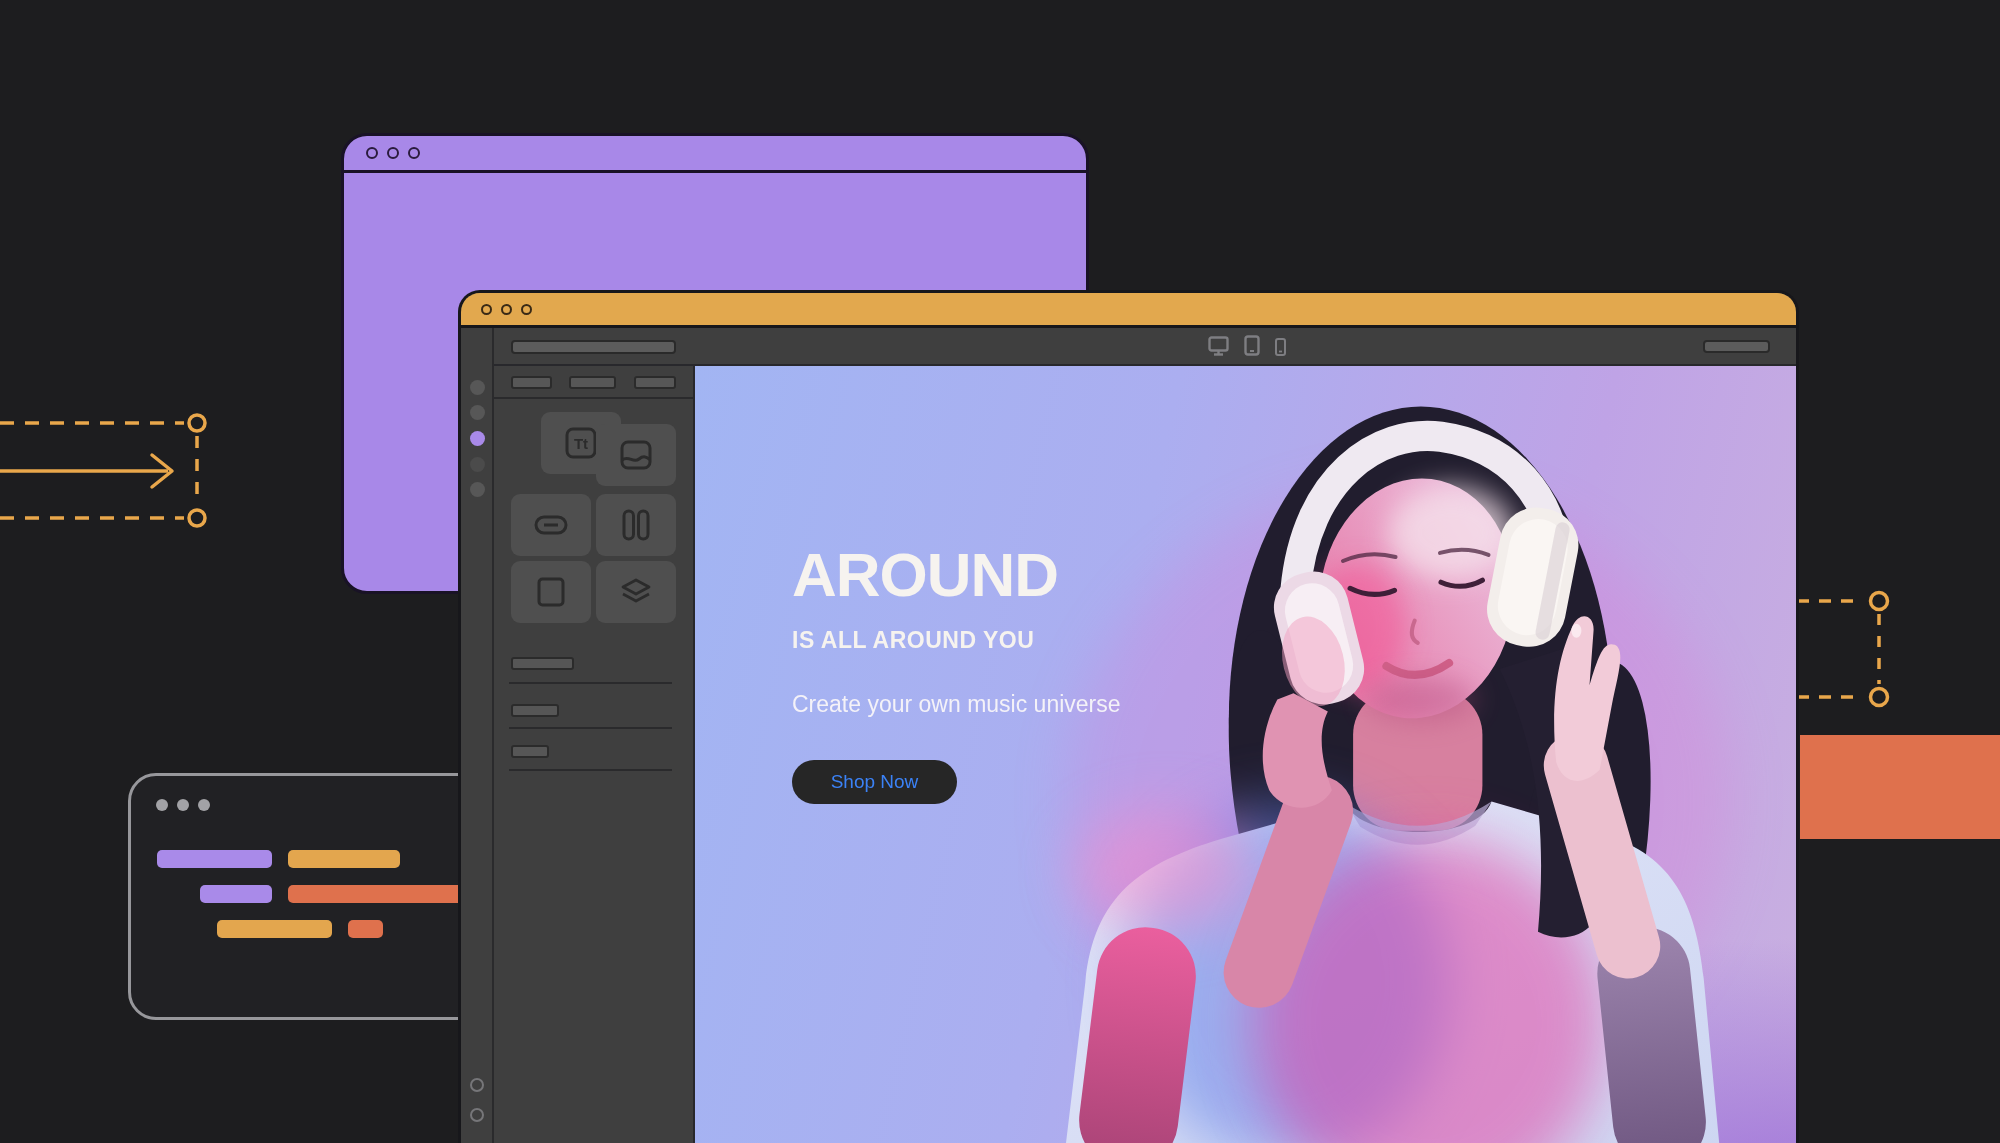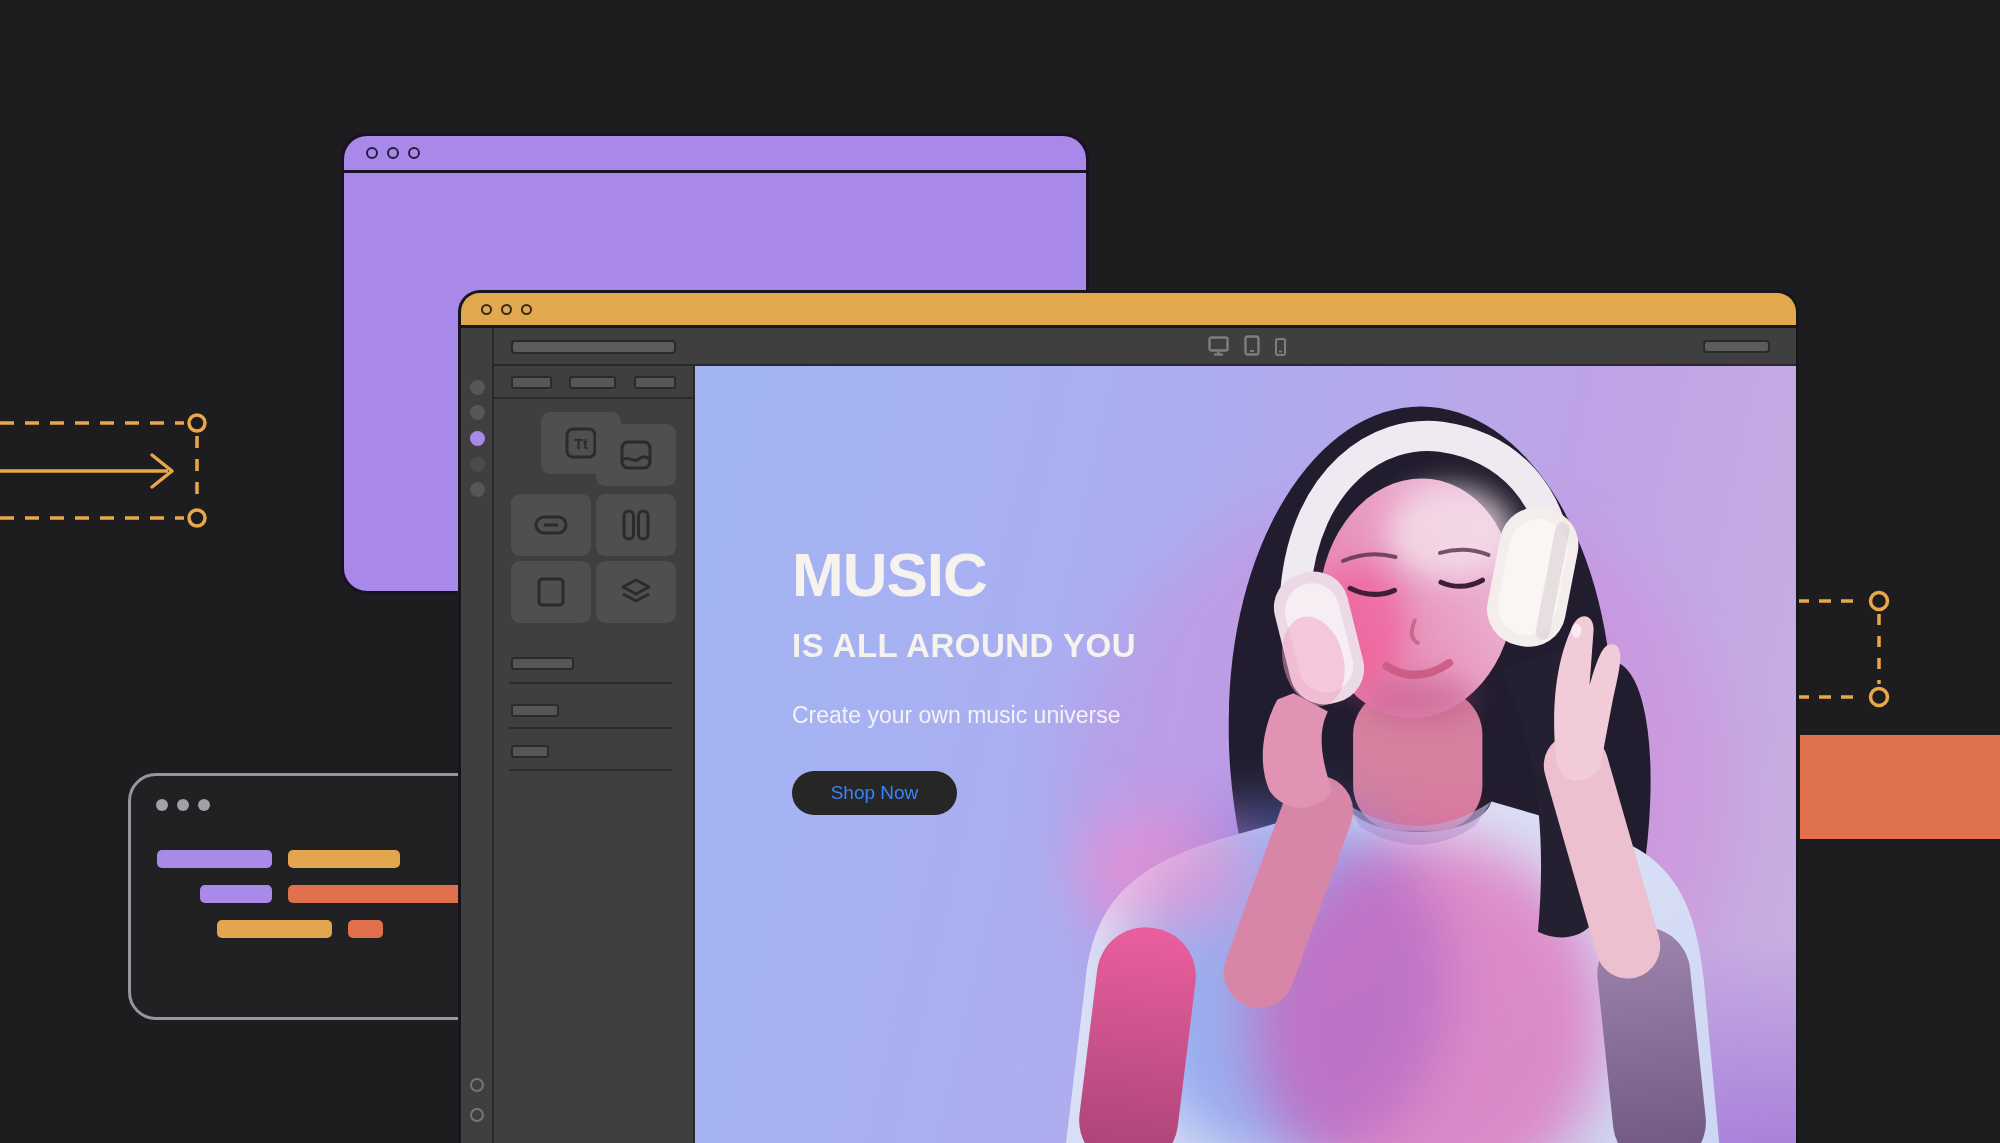--- a/index.html
+++ b/index.html
@@ -93,21 +93,21 @@
   
   .canvas {
     flex:1; position:relative; overflow:hidden;
     background:
       radial-gradient(ellipse 900px 500px at 100% 108%, rgba(154,108,216,0.9) 0%, rgba(154,108,216,0) 55%),
       linear-gradient(103deg, #a2b5f3 0%, #abaef0 38%, #bfa3e6 72%, #c9b0e0 100%);
   }
   .hero-art { position:absolute; left:0; top:0; width:100%; height:100%; }
   .hero-copy { position:absolute; left:97px; top:178px; z-index:3; color:#f6f3ef; }
   .hero-title { font-size:62px; font-weight:700; letter-spacing:-1px; line-height:1; }
-  .hero-subtitle { font-size:33px; font-weight:700; letter-spacing:0.5px; margin-top:21px; }
+  .hero-subtitle { font-size:23px; font-weight:700; letter-spacing:0.5px; margin-top:21px; }
   .hero-desc { margin-top:34px; font-size:23px; line-height:33px; color:#f4f2f8; }
   .cta-button {
     margin-top:39px; width:165px; height:44px; border:none; cursor:pointer;
     background:#262626; color:#3b82f6; font-size:19px; border-radius:22px;
     font-family:"Liberation Sans", sans-serif;
     display:flex; align-items:center; justify-content:center;
   }
 </style>
 </head>
 <body>
@@ -334,21 +334,21 @@
             <path d="M 856 392 C 850 330 858 288 872 258 C 879 242 894 246 893 262 L 889 316 C 898 286 903 272 914 276 C 925 281 917 306 911 336 L 899 400 C 880 418 862 412 856 392 Z" fill="#f2cbd8"></path>
             <ellipse cx="876" cy="262" rx="5" ry="7" fill="#fbe9ef"></ellipse>
 
             <g transform="rotate(20 590 520)">
                 <rect x="556" y="400" width="70" height="240" rx="35" fill="#d886a8"></rect>
               </g>
             <path d="M 580 330 C 566 356 560 392 572 420 C 588 444 622 442 634 420 C 626 396 618 366 630 342 L 596 324 Z" fill="#e093b2"></path>
           </svg>
 
           <div class="hero-copy">
-            <div class="hero-title">MUSIC</div>
+            <div class="hero-title">AROUND</div>
             <div class="hero-subtitle">IS ALL AROUND YOU</div>
             <div class="hero-desc">
               <div>Create your own music universe</div>
             </div>
             <button class="cta-button">Shop Now</button>
           </div>
         </div>
       </div>
     </div>
   </div>

